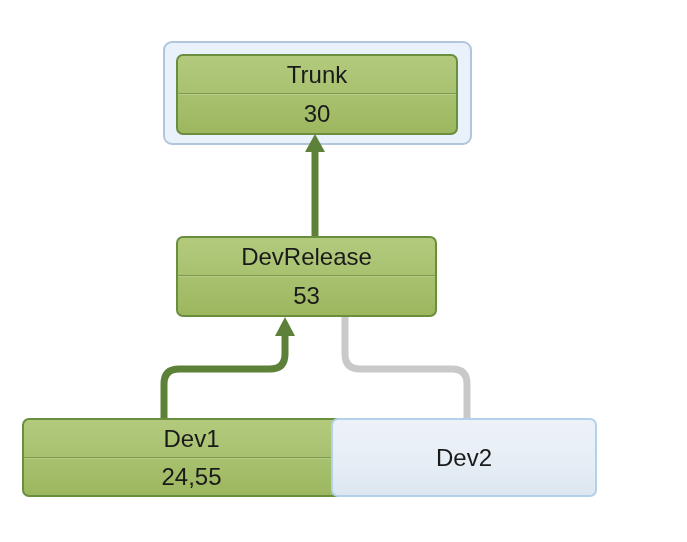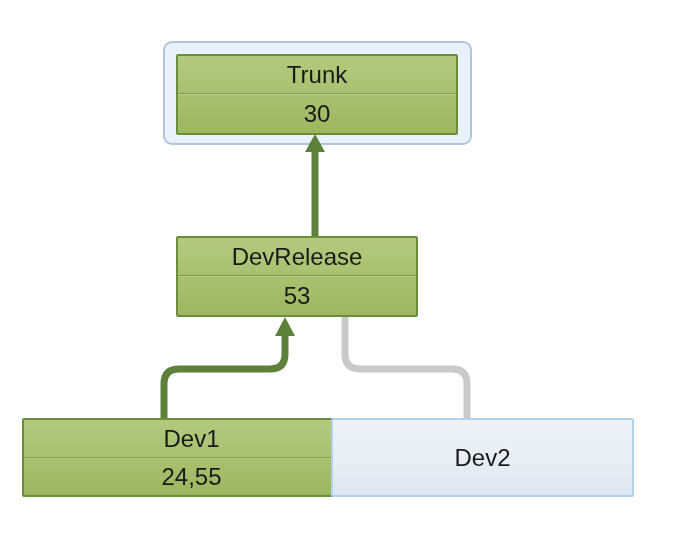--- a/index.html
+++ b/index.html
@@ -26,21 +26,21 @@
     z-index: 1;
   }
   .edge-layer {
     position: absolute;
     left: 0; top: 0;
     z-index: 2;
   }
   .node {
     position: absolute;
     box-sizing: border-box;
-    border-radius: 2px;
+    border-radius: 7px;
     z-index: 3;
     display: flex;
     flex-direction: column;
     font-size: 24px;
     line-height: 1;
   }
   .node.green {
     border: 2px solid #6b8e3e;
     background: linear-gradient(to bottom, #b3ca7d 0%, #a9c271 45%, #9db75f 100%);
   }
@@ -62,23 +62,23 @@
     flex: 1;
     display: flex;
     align-items: center;
     justify-content: center;
   }
   .node.blue .node-title {
     height: 100%;
     border-bottom: none;
   }
   #node-trunk      { left: 176px; top: 54px;  width: 282px; height: 81px; }
-  #node-devrelease { left: 176px; top: 236px; width: 242px; height: 81px; }
+  #node-devrelease { left: 176px; top: 236px; width: 261px; height: 81px; }
   #node-dev1       { left: 22px;  top: 418px; width: 339px; height: 79px; }
-  #node-dev2       { left: 331px; top: 418px; width: 303px; height: 79px; justify-content: flex-end; }
+  #node-dev2       { left: 331px; top: 418px; width: 266px; height: 79px; justify-content: flex-end; }
 </style>
 </head>
 <body>
 
 <div class="canvas">
 
   <div class="selection-highlight"></div>
 
   <svg class="edge-layer" width="687" height="542" viewBox="0 0 687 542">
 

